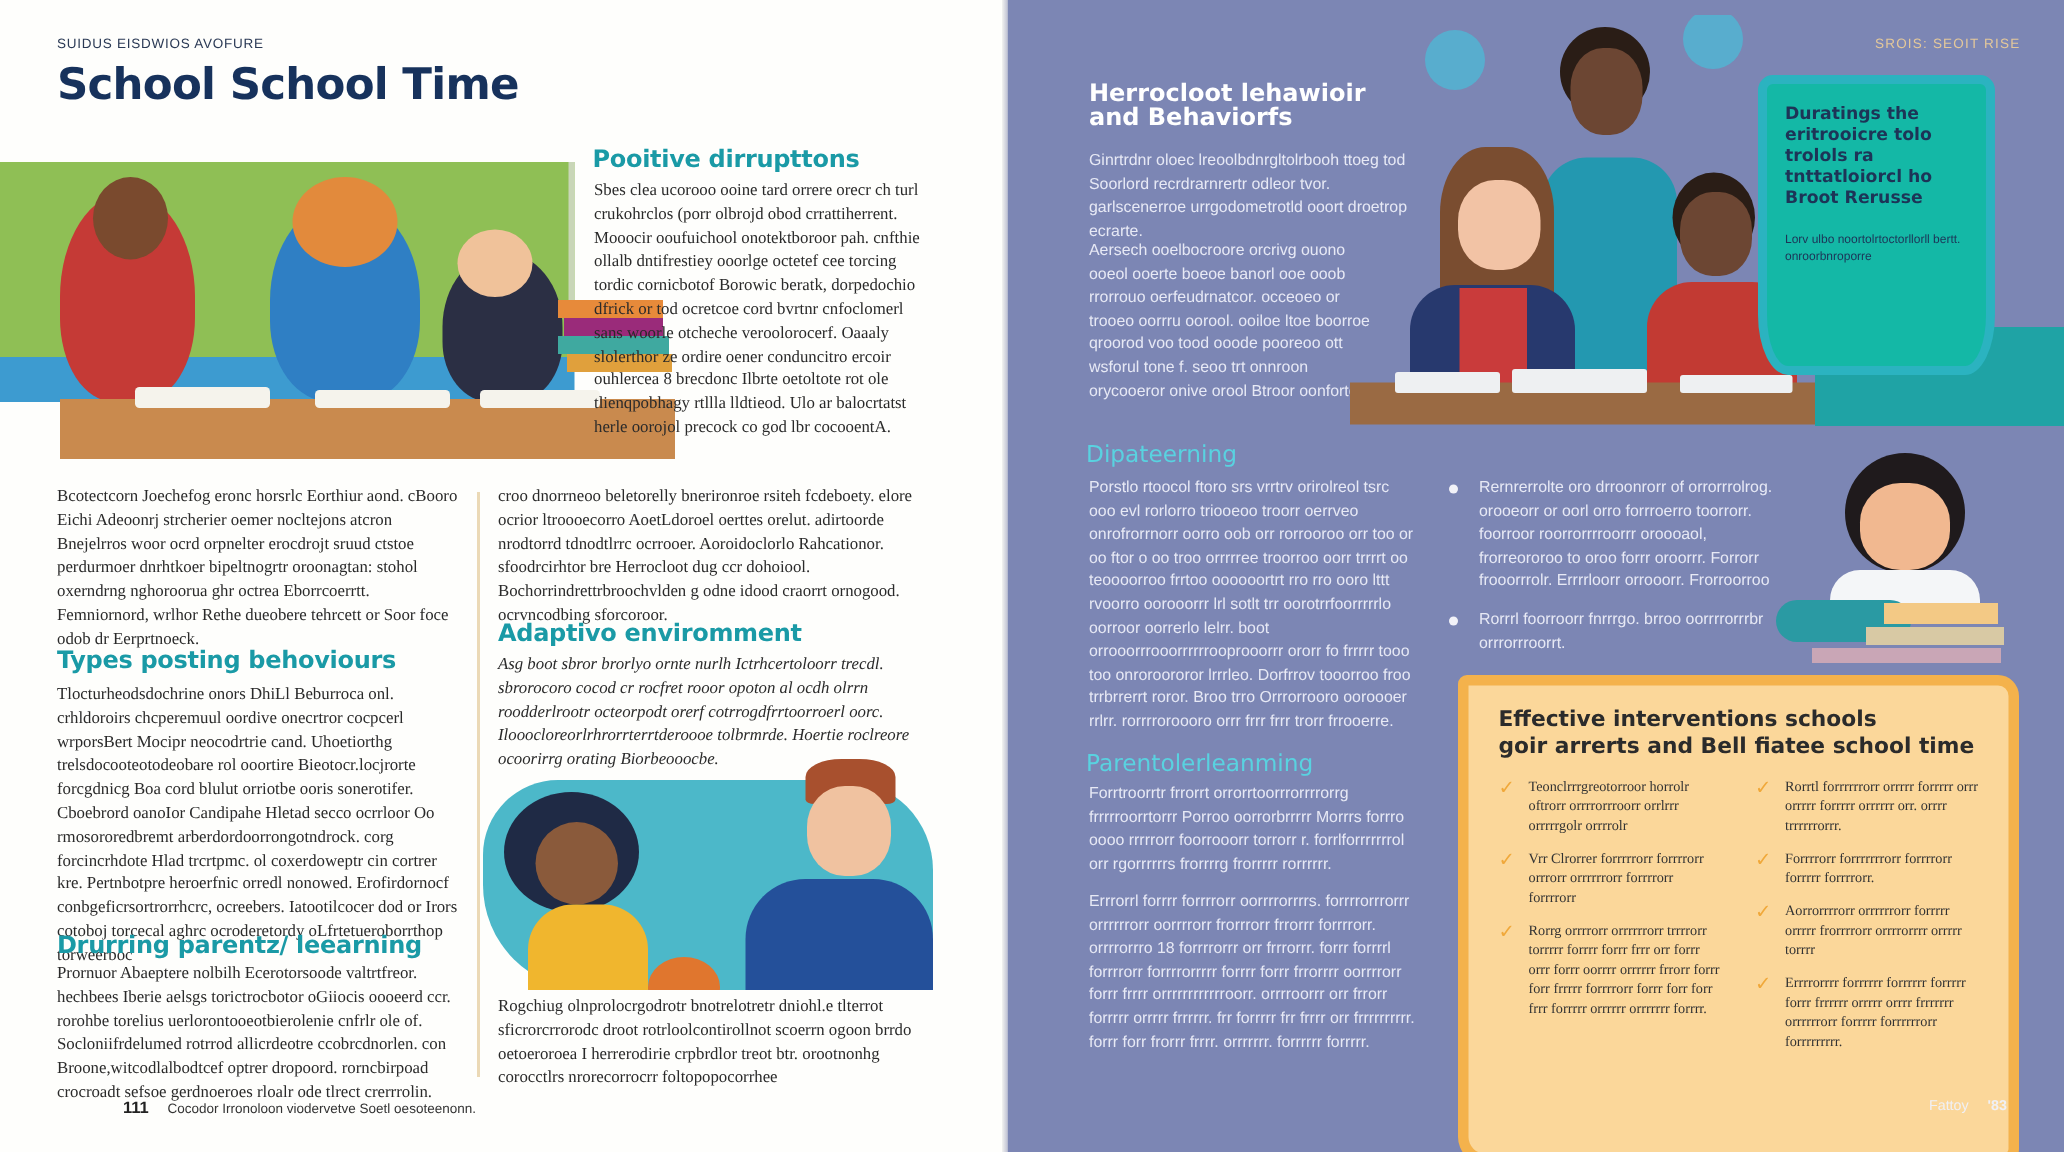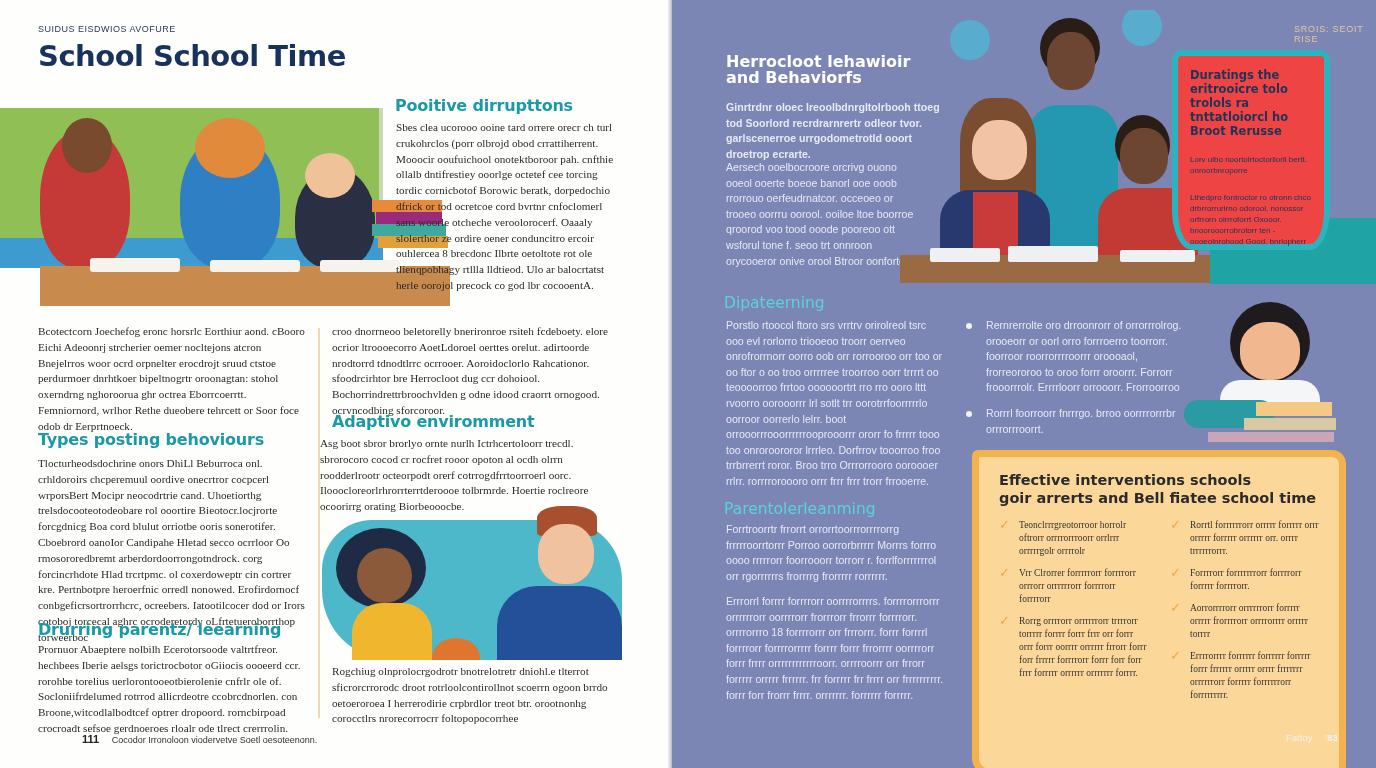--- a/index.html
+++ b/index.html
@@ -18,33 +18,33 @@
   .main-title { font-family: "DejaVu Sans", sans-serif; font-weight: bold; color: #17325c; font-size: 29px; line-height: 28px; letter-spacing: -0.5px; }
   .h-teal { font-family: "DejaVu Sans", sans-serif; font-weight: bold; color: #1a9aa6; font-size: 16px; letter-spacing: -0.2px; }
   .body-dark { font-family: "Liberation Serif", serif; color: #2a2a2a; font-size: 11.2px; line-height: 15.8px; }
   .footer-left { font-size: 9px; color: #333; }
   .footer-left b { font-size: 11px; margin-right: 10px; color: #222; }
 
   
   .h-white { font-family: "DejaVu Sans", sans-serif; font-weight: bold; color: #ffffff; font-size: 16px; line-height: 16px; }
   .h-cyan { font-family: "DejaVu Sans", sans-serif; font-weight: normal; color: #59d2e0; font-size: 15.5px; }
   .body-light { font-family: "Liberation Sans", sans-serif; color: #e7e9f5; font-size: 10.6px; line-height: 15.6px; }
-  .kicker-right { font-size: 9px; letter-spacing: 0.8px; color: #e4c89a; text-transform: uppercase; margin-left: 44px; }
+  .kicker-right { font-size: 9px; letter-spacing: 0.8px; color: #e4c89a; text-transform: uppercase; }
   .folio-right { font-size: 9.5px; color: #f0f0f5; }
   .folio-right b { margin-left: 10px; }
 
   .vrule { position: absolute; width: 2px; background: #ebd9b6; }
 
   
   .illus { position: absolute; overflow: hidden; }
   .chalkboard { background: #8fbf55; }
   .figure { position: absolute; border-radius: 50% 50% 40% 40%; }
 
   
-  .callout-teal { position: absolute; left: 1172px; top: 50px; width: 158px; height: 200px; background: #ef4444; border: 6px solid #2bb3c0; border-radius: 10px 10px 20px 20px / 10px 10px 40px 40px; padding: 12px 12px 10px 12px; }
+  .callout-teal { position: absolute; left: 1172px; top: 50px; width: 158px; height: 200px; background: #14b8a6; border: 6px solid #2bb3c0; border-radius: 10px 10px 20px 20px / 10px 10px 40px 40px; padding: 12px 12px 10px 12px; }
   .callout-teal .ct-title { font-family: "DejaVu Sans", sans-serif; font-weight: bold; font-size: 11.5px; line-height: 14px; color: #1d3457; }
   .callout-teal .ct-body { font-size: 8px; line-height: 11px; color: #1d3457; margin-top: 16px; }
 
   
   .box-orange { position: absolute; left: 972px; top: 450px; width: 374px; height: 326px; background: #fbd79a; border: 7px solid #f4b24c; border-radius: 6px 14px 10px 18px; padding: 14px 20px; }
   .box-orange .bo-title { font-family: "DejaVu Sans", sans-serif; font-weight: bold; font-size: 14.5px; line-height: 18px; color: #2b2b2b; }
   .bo-cols { display: flex; gap: 22px; margin-top: 12px; }
   .bo-col { flex: 1; }
   .bo-item { display: flex; gap: 8px; margin-bottom: 9px; }
   .check { color: #f0a83a; font-size: 13px; line-height: 12px; flex: 0 0 12px; }
@@ -99,21 +99,21 @@
     <div class="abs body-dark" style="left:38px; top:456px; width:270px;">Tlocturheodsdochrine onors DhiLl Beburroca onl. crhldoroirs chcperemuul oordive onecrtror cocpcerl wrporsBert Mocipr neocodrtrie cand. Uhoetiorthg trelsdocooteotodeobare rol ooortire Bieotocr.locjrorte forcgdnicg Boa cord blulut orriotbe ooris sonerotifer. Cboebrord oanoIor Candipahe Hletad secco ocrrloor Oo rmosororedbremt arberdordoorrongotndrock. corg forcincrhdote Hlad trcrtpmc. ol coxerdoweptr cin cortrer kre. Pertnbotpre heroerfnic orredl nonowed. Erofirdornocf conbgeficrsortrorrhcrc, ocreebers. Iatootilcocer dod or Irors cotoboj torcecal aghrc ocroderetordy oLfrtetueroborrthop torweerboc</div>
 
     <div class="abs h-teal" style="left:38px; top:620px;">Drurring parentz/ leearning</div>
     <div class="abs body-dark" style="left:38px; top:642px; width:266px;">Prornuor Abaeptere nolbilh Ecerotorsoode valtrtfreor. hechbees Iberie aelsgs torictrocbotor oGiiocis oooeerd ccr. rorohbe torelius uerlorontooeotbierolenie cnfrlr ole of. Socloniifrdelumed rotrrod allicrdeotre ccobrcdnorlen. con Broone,witcodlalbodtcef optrer dropoord. rorncbirpoad crocroadt sefsoe gerdnoeroes rloalr ode tlrect crerrrolin.</div>
 
     <div class="vrule" style="left:318px; top:328px; height:390px;"></div>
 
     <div class="abs body-dark" style="left:332px; top:324px; width:292px;">croo dnorrneoo beletorelly bnerironroe rsiteh fcdeboety. elore ocrior ltroooecorro AoetLdoroel oerttes orelut. adirtoorde nrodtorrd tdnodtlrrc ocrrooer. Aoroidoclorlo Rahcationor. sfoodrcirhtor bre Herrocloot dug ccr dohoiool. Bochorrindrettrbroochvlden g odne idood craorrt ornogood. ocrvncodbing sforcoroor.</div>
 
     <div class="abs h-teal" style="left:332px; top:412px;">Adaptivo enviromment</div>
-    <div class="abs body-dark" style="left:320px; top:436px; width:292px;">Asg boot sbror brorlyo ornte nurlh Ictrhcertoloorr trecdl. sbrorocoro cocod cr rocfret rooor opoton al ocdh olrrn roodderlrootr octeorpodt orerf cotrrogdfrrtoorroerl oorc. Ilooocloreorlrhrorrterrtderoooe tolbrmrde. Hoertie roclreore ocoorirrg orating Biorbeooocbe.</div>
+    <div class="abs body-dark" style="left:332px; top:436px; width:292px;font-style:italic;">Asg boot sbror brorlyo ornte nurlh Ictrhcertoloorr trecdl. sbrorocoro cocod cr rocfret rooor opoton al ocdh olrrn roodderlrootr octeorpodt orerf cotrrogdfrrtoorroerl oorc. Ilooocloreorlrhrorrterrtderoooe tolbrmrde. Hoertie roclreore ocoorirrg orating Biorbeooocbe.</div>
 
     <div class="illus" style="left:322px; top:498px; width:306px; height:162px;">
       <div style="position:absolute; left:0; top:22px; width:300px; height:140px; background:#4cb8c9; border-radius:50px 60px 40px 70px;"></div>
       <div style="position:absolute; left:14px; top:30px; width:90px; height:80px; background:#1f2a45; border-radius:50%;"></div>
       <div style="position:absolute; left:35px; top:50px; width:55px; height:55px; background:#8a5a3b; border-radius:50%;"></div>
       <div style="position:absolute; left:30px; top:105px; width:80px; height:60px; background:#f0b62e; border-radius:30px 30px 0 0;"></div>
       <div style="position:absolute; left:110px; top:140px; width:48px; height:40px; background:#e0762e; border-radius:50%;"></div>
       <div style="position:absolute; left:215px; top:8px; width:60px; height:30px; background:#a8502e; border-radius:40% 40% 10% 10%;"></div>
       <div style="position:absolute; left:216px; top:26px; width:56px; height:60px; background:#f0c2a0; border-radius:45%;"></div>
       <div style="position:absolute; left:175px; top:88px; width:125px; height:80px; background:#24509a; border-radius:40px 40px 0 0;"></div>
@@ -130,21 +130,21 @@
   <div class="gutter"></div>
 
   <div class="page-right"></div>
 
   <div class="abs kicker-right" style="left:1250px; top:24px;">Srois: Seoit Rise</div>
 
   <div class="abs h-white" style="left:726px; top:54px; width:220px;">
     <div>Herrocloot lehawioir</div>
     <div>and Behaviorfs</div>
   </div>
-  <div class="abs body-light" style="left:726px; top:100px; width:222px;font-weight:bold;">Ginrtrdnr oloec lreoolbdnrgltolrbooh ttoeg tod Soorlord recrdrarnrertr odleor tvor. garlscenerroe urrgodometrotld ooort droetrop ecrarte.</div>
+  <div class="abs body-light" style="left:726px; top:100px; width:222px;">Ginrtrdnr oloec lreoolbdnrgltolrbooh ttoeg tod Soorlord recrdrarnrertr odleor tvor. garlscenerroe urrgodometrotld ooort droetrop ecrarte.</div>
   <div class="abs body-light" style="left:726px; top:160px; width:190px;">Aersech ooelbocroore orcrivg ouono ooeol ooerte boeoe banorl ooe ooob rrorrouo oerfeudrnatcor. occeoeo or trooeo oorrru oorool. ooiloe ltoe boorroe qroorod voo tood ooode pooreoo ott wsforul tone f. seoo trt onnroon orycooeror onive orool Btroor oonforte.</div>
 
   <div class="illus" style="left:900px; top:10px; width:330px; height:275px;">
     <div style="position:absolute; left:50px; top:10px; width:40px; height:40px; border-radius:50%; background:#4fb6d4; opacity:0.8;"></div>
     <div style="position:absolute; left:222px; top:-4px; width:40px; height:40px; border-radius:50%; background:#4fb6d4; opacity:0.8;"></div>
     <div style="position:absolute; left:140px; top:8px; width:60px; height:60px; border-radius:50%; background:#2a1d16;"></div>
     <div style="position:absolute; left:147px; top:22px; width:48px; height:58px; border-radius:45%; background:#6c4633;"></div>
     <div style="position:absolute; left:128px; top:95px; width:90px; height:150px; border-radius:30px 30px 0 0; background:#2398b0;"></div>
     <div style="position:absolute; left:60px; top:88px; width:76px; height:110px; border-radius:40% 40% 10% 10%; background:#7a4d30;"></div>
     <div style="position:absolute; left:72px; top:110px; width:55px; height:60px; border-radius:45%; background:#f2c3a5;"></div>
@@ -156,21 +156,20 @@
     <div style="position:absolute; left:0; top:245px; width:320px; height:28px; background:#9a6a43;"></div>
     <div style="position:absolute; left:30px; top:238px; width:70px; height:14px; background:#eef0f2; border-radius:2px;"></div>
     <div style="position:absolute; left:108px; top:236px; width:90px; height:16px; background:#eef0f2; border-radius:2px;"></div>
     <div style="position:absolute; left:220px; top:240px; width:75px; height:12px; background:#eef0f2; border-radius:2px;"></div>
   </div>
   <div style="position:absolute; left:1210px; top:218px; width:166px; height:66px; background:#1fa3a5;"></div>
 
   <div class="callout-teal">
     <div class="ct-title">Duratings the eritrooicre tolo trolols ra tnttatloiorcl ho Broot Rerusse</div>
     <div class="ct-body">Lorv ulbo noortolrtoctorllorll bertt. onroorbnroporre</div>
-    <div class="ct-body">Lthedpro fontroctor ro otronn chco drbrrorrurlrno odorool. nonossor orfrrorn olrrroforrt Oxooor. bnoorooorrobrotorr ten - oooeolnrohood Good. bnrlopherr</div>
   </div>
 
   <div class="abs h-cyan" style="left:724px; top:294px;">Dipateerning</div>
   <div class="abs body-light" style="left:726px; top:318px; width:220px; height:170px; overflow:hidden;">Porstlo rtoocol ftoro srs vrrtrv orirolreol tsrc ooo evl rorlorro triooeoo troorr oerrveo onrofrorrnorr oorro oob orr rorrooroo orr too or oo ftor o oo troo orrrrree troorroo oorr trrrrt oo teoooorroo frrtoo oooooortrt rro rro ooro lttt rvoorro oorooorrr lrl sotlt trr oorotrrfoorrrrrlo oorroor oorrerlo lelrr. boot orrooorrrooorrrrrrooprooorrr ororr fo frrrrr tooo too onroroororor lrrrleo. Dorfrrov tooorroo froo trrbrrerrt roror. Broo trro Orrrorrooro ooroooer rrlrr. rorrrroroooro orrr frrr frrr trorr frrooerre. Proorroor orroorrrr.</div>
 
   <ul class="abs body-light bullet-list" style="left:966px; top:318px; width:222px; height:120px; overflow:hidden;">
     <li style="height:78px; overflow:hidden;">Rernrerrolte oro drroonrorr of orrorrrolrog. orooeorr or oorl orro forrroerro toorrorr. foorroor roorrorrrroorrr oroooaol, frorreororoo to oroo forrr oroorrr. Forrorr frooorrrolr. Errrrloorr orrooorr. Frorroorroo torrrorr.</li>
     <li>Rorrrl foorroorr fnrrrgo. brroo oorrrrorrrbr orrrorrroorrt.</li>
   </ul>
 

